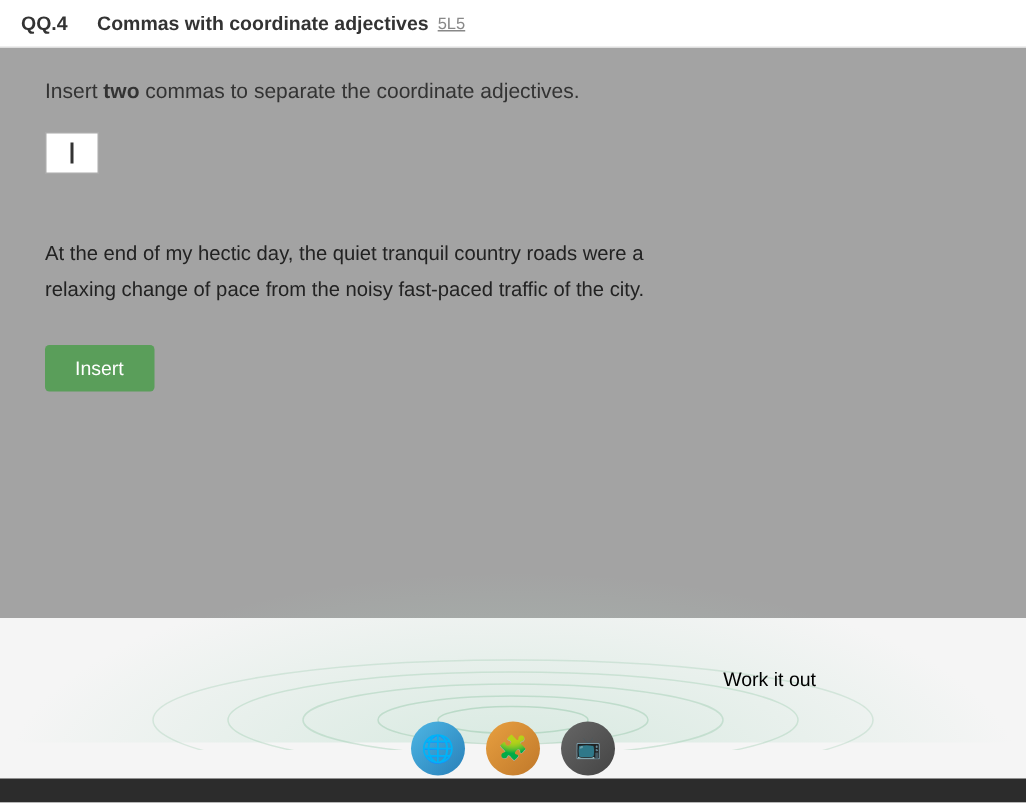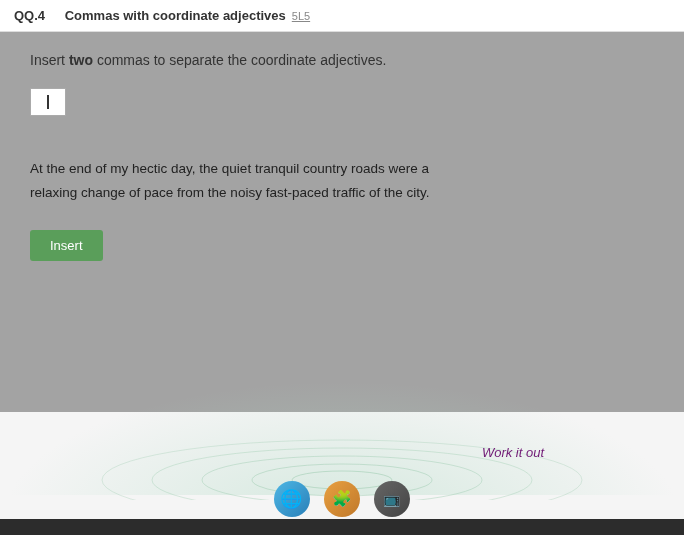--- a/index.html
+++ b/index.html
@@ -116,24 +116,23 @@
 
     .work-it-out {
       position: absolute;
       bottom: 75px;
       right: 140px;
       text-align: center;
     }
 
     .work-it-out-title {
       font-size: 13px;
-      color: #701a75;
+      color: #000000;
       font-family: Arial, sans-serif;
       font-weight: 500;
-      font-style: italic;
     }
 
     .work-it-out-sub {
       font-size: 12px;
       color: #555;
       font-family: Arial, sans-serif;
     }
 
     .icon-bar {
       position: absolute;

